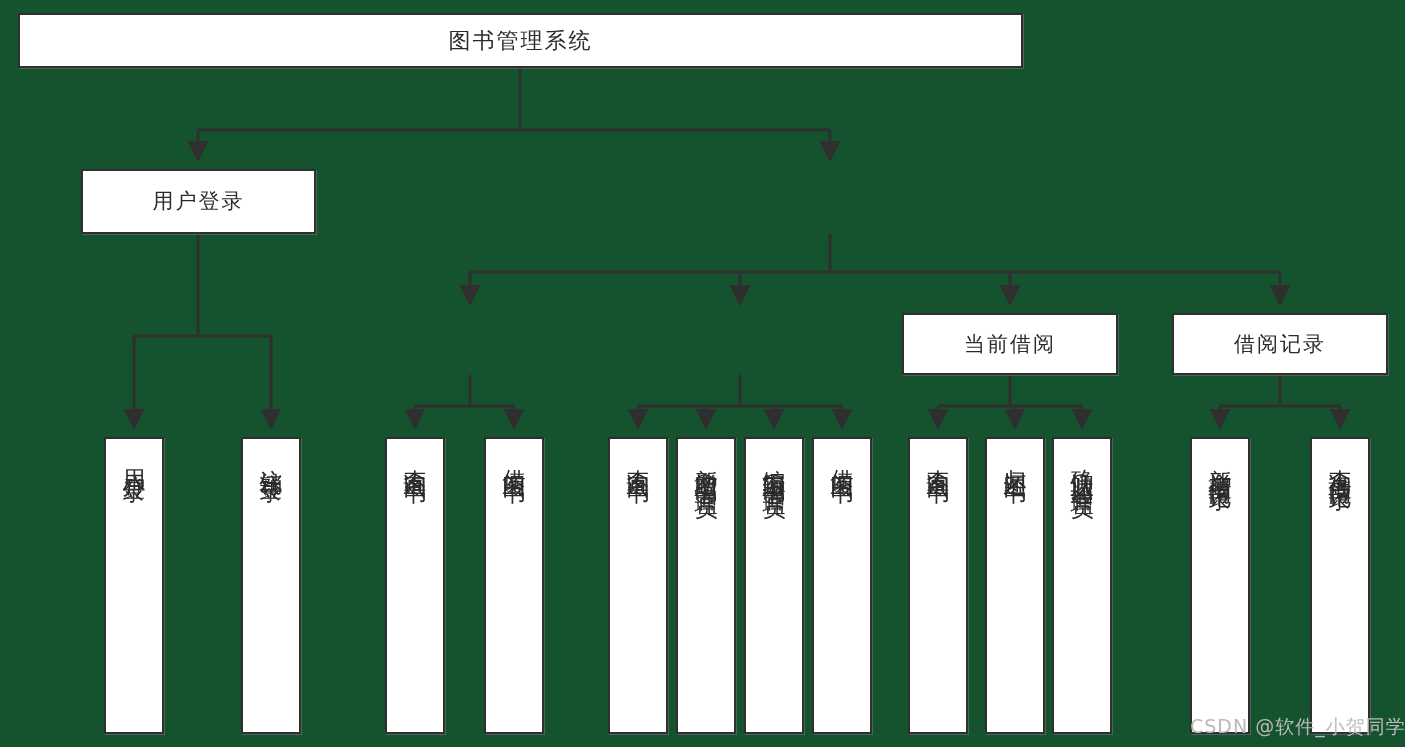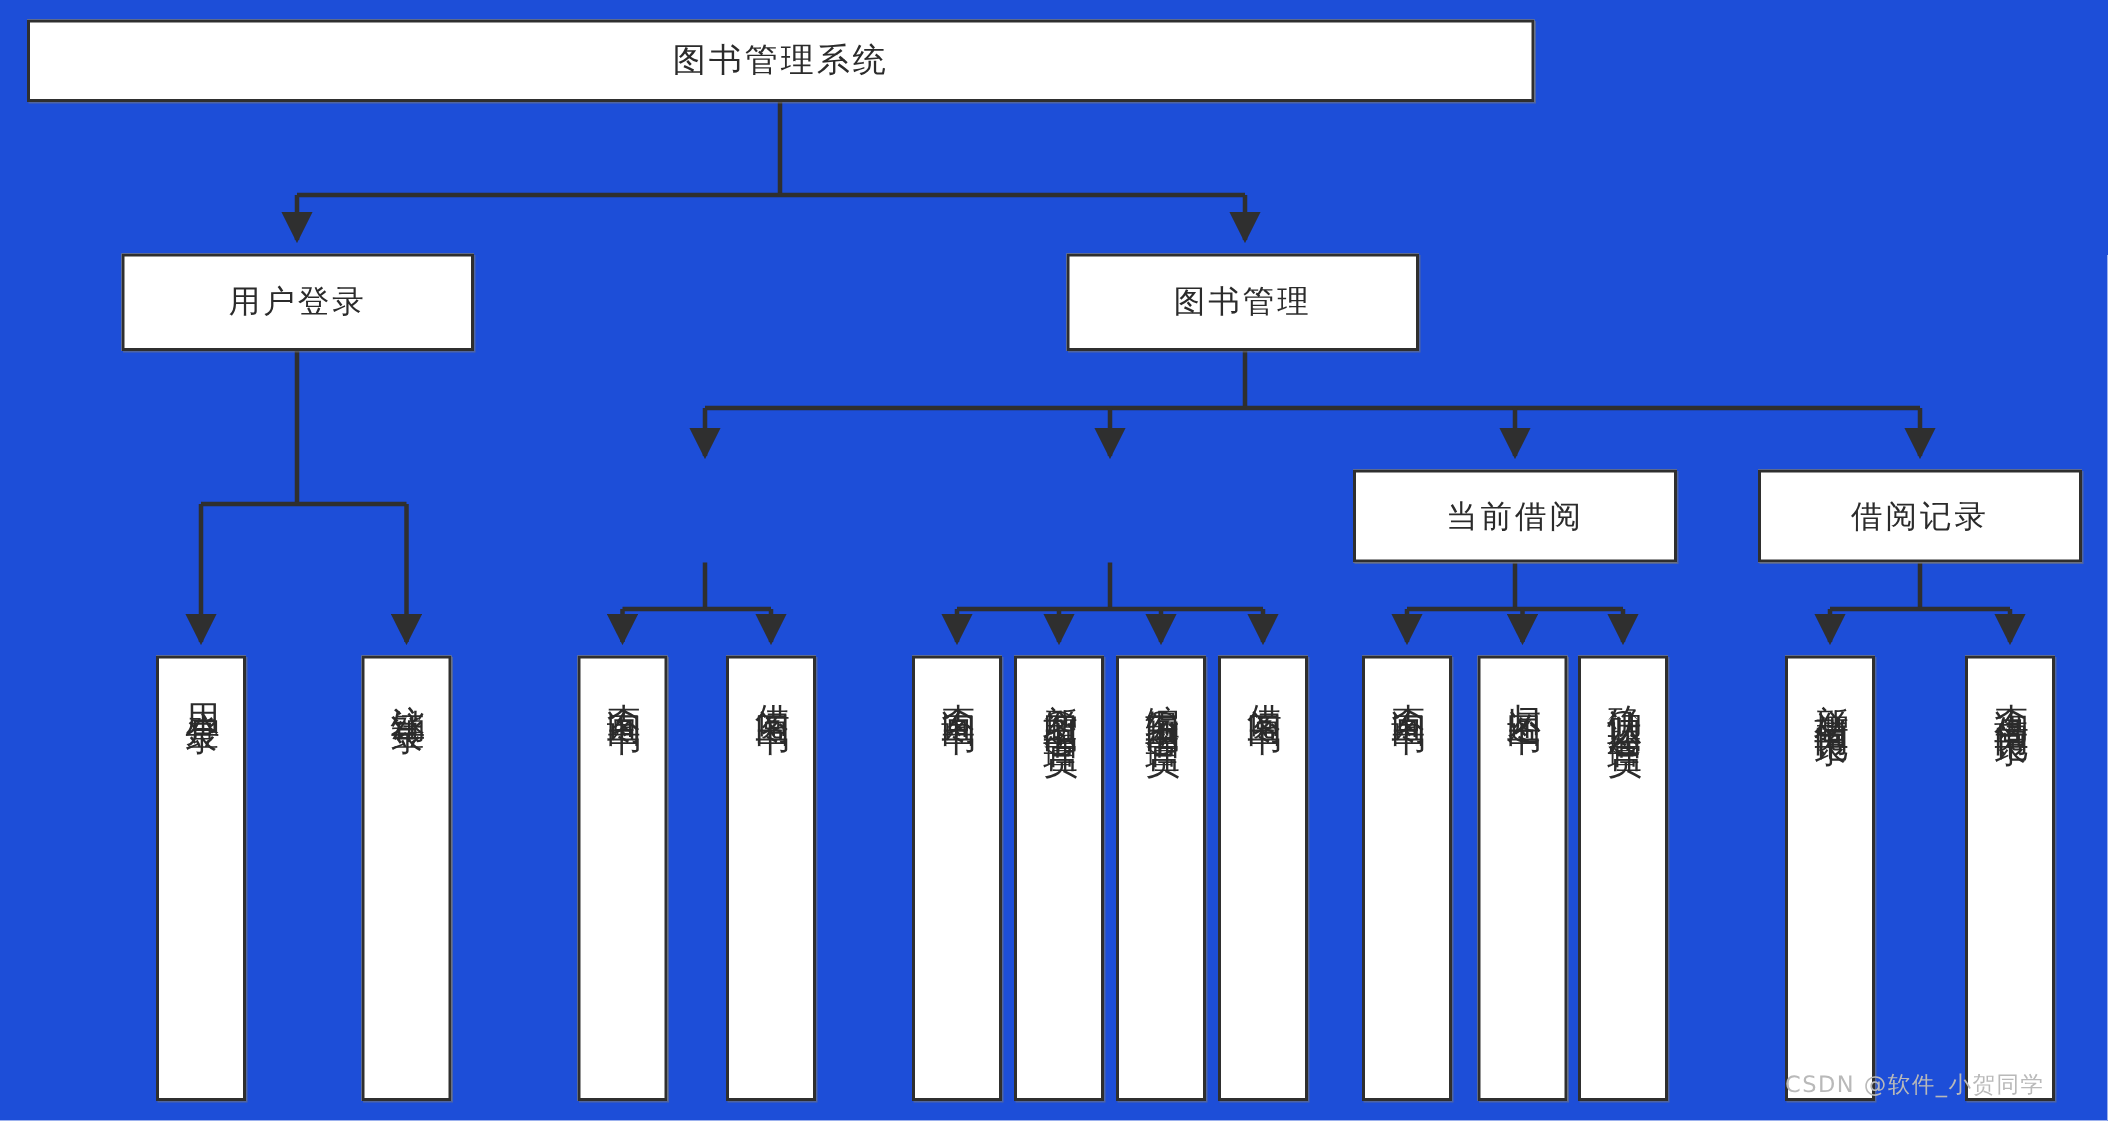--- a/index.html
+++ b/index.html
@@ -8,21 +8,21 @@
     padding: 0;
     background: #ffffff;
   }
   body {
     font-family: "DejaVu Sans", "Liberation Sans", sans-serif;
   }
   #canvas {
     position: relative;
     width: 1405px;
     height: 747px;
-    background: #1d4ed8;
+    background: #14532d;
     overflow: hidden;
   }
   svg.edges {
     position: absolute;
     left: 0;
     top: 0;
     width: 1405px;
     height: 747px;
     pointer-events: none;
   }
@@ -62,21 +62,21 @@
     writing-mode: vertical-rl;
     text-orientation: upright;
     font-size: 23px;
     letter-spacing: 4px;
     line-height: 1;
     white-space: pre;
   }
   .watermark {
     position: absolute;
     color: #b9b9b9;
-    font-size: 15px;
+    font-size: 19px;
     letter-spacing: 1px;
     white-space: nowrap;
     user-select: none;
   }
 </style>
 </head>
 <body>
 
 <div id="canvas">
 
@@ -130,23 +130,20 @@
     </g>
   </svg>
 
   <div class="node title horiz" style="left: 18px; top: 13px; width: 1005px; height: 55px;">
     <span class="lbl">图书管理系统</span>
   </div>
 
   <div class="node horiz" style="left: 81px; top: 169px; width: 235px; height: 65px;">
     <span class="lbl">用户登录</span>
   </div>
-  <div class="node horiz" style="left: 711px; top: 169px; width: 235px; height: 65px;">
-    <span class="lbl">图书管理</span>
-  </div>
 
   <div class="node horiz" style="left: 902px; top: 313px; width: 216px; height: 62px;">
     <span class="lbl">当前借阅</span>
   </div>
   <div class="node horiz" style="left: 1172px; top: 313px; width: 216px; height: 62px;">
     <span class="lbl">借阅记录</span>
   </div>
 
   <div class="node vert" style="left: 104px; top: 437px; width: 60px; height: 297px;">
     <span class="lbl">用户登录</span>

